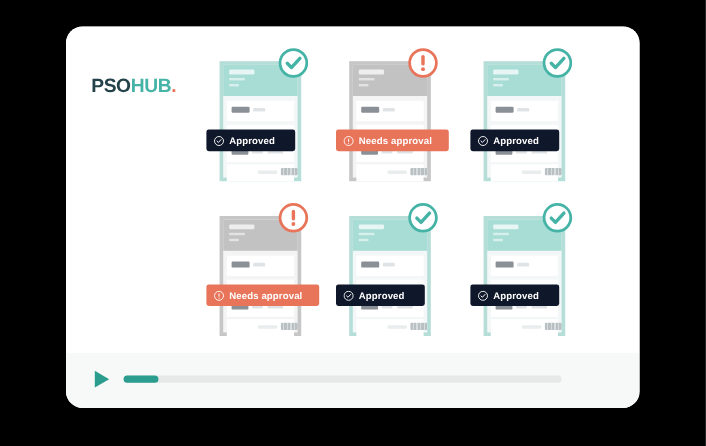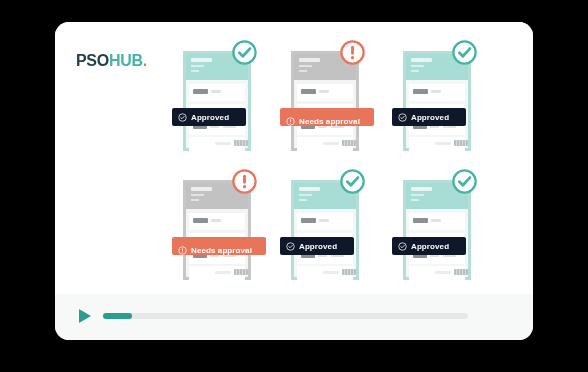--- a/index.html
+++ b/index.html
@@ -34,21 +34,21 @@
     top: 0;
     width: 478px;
     height: 272px;
     background: #ffffff;
   }
 
   
   #logo {
     position: absolute;
     left: 21px;
-    top: 31px;
+    top: 43px;
     font-size: 16px;
     font-weight: bold;
     letter-spacing: -0.3px;
     line-height: 1;
     white-space: nowrap;
   }
   #logo .pso  { color: #23424A; }
   #logo .hub  { color: #45B3A6; }
   #logo .dot  { color: #E8745A; }
 
@@ -161,21 +161,21 @@
     align-items: center;
     color: #ffffff;
     font-size: 8px;
     font-weight: bold;
     letter-spacing: 0.1px;
     padding-left: 6px;
     white-space: nowrap;
     box-sizing: border-box;
   }
   .ribbon.ok   { background: #0f172a; }
-  .ribbon.warn { background: #E8745A; align-items: flex-end; }
+  .ribbon.warn { background: #E8745A; }
   .ribbon .r-icon {
     width: 9px;
     height: 9px;
     margin-right: 4px;
     flex: 0 0 auto;
     display: block;
   }
 
   
   .badge {

